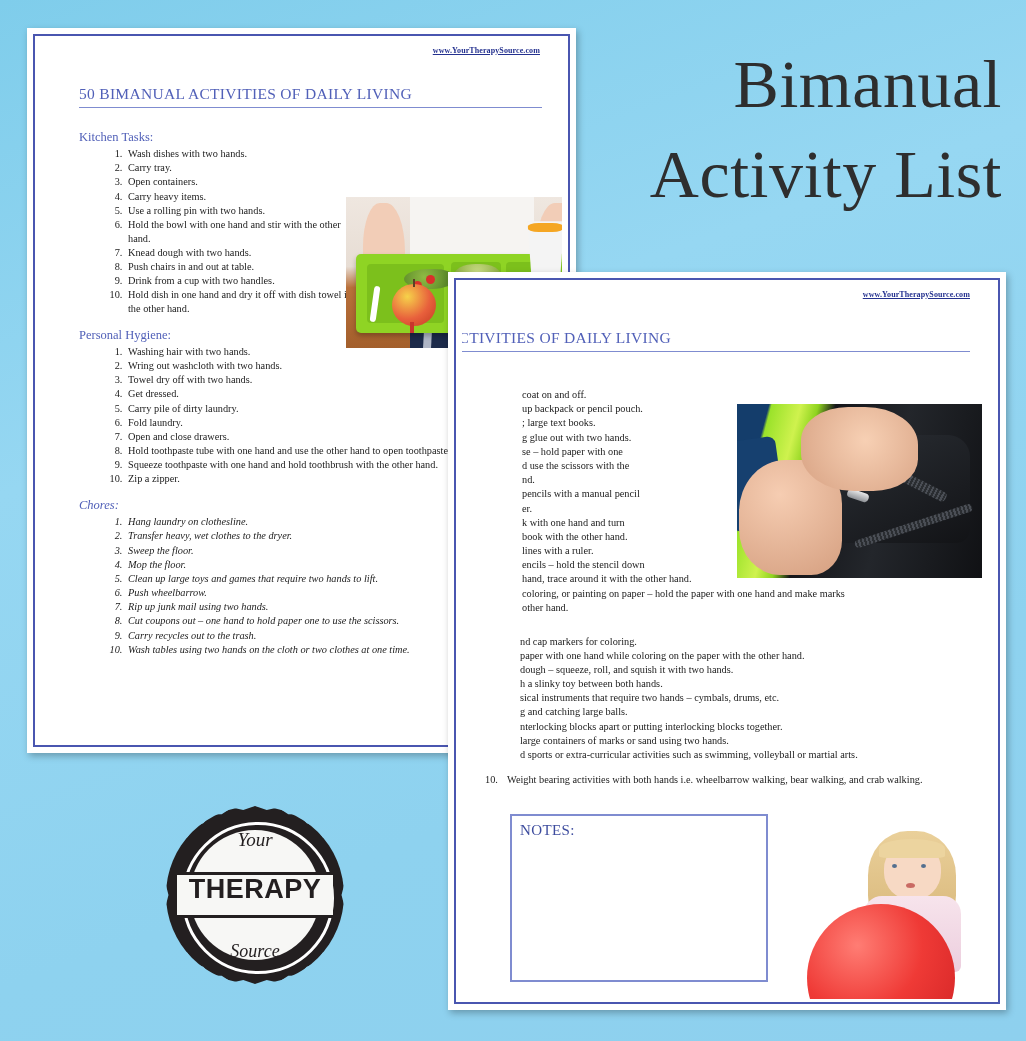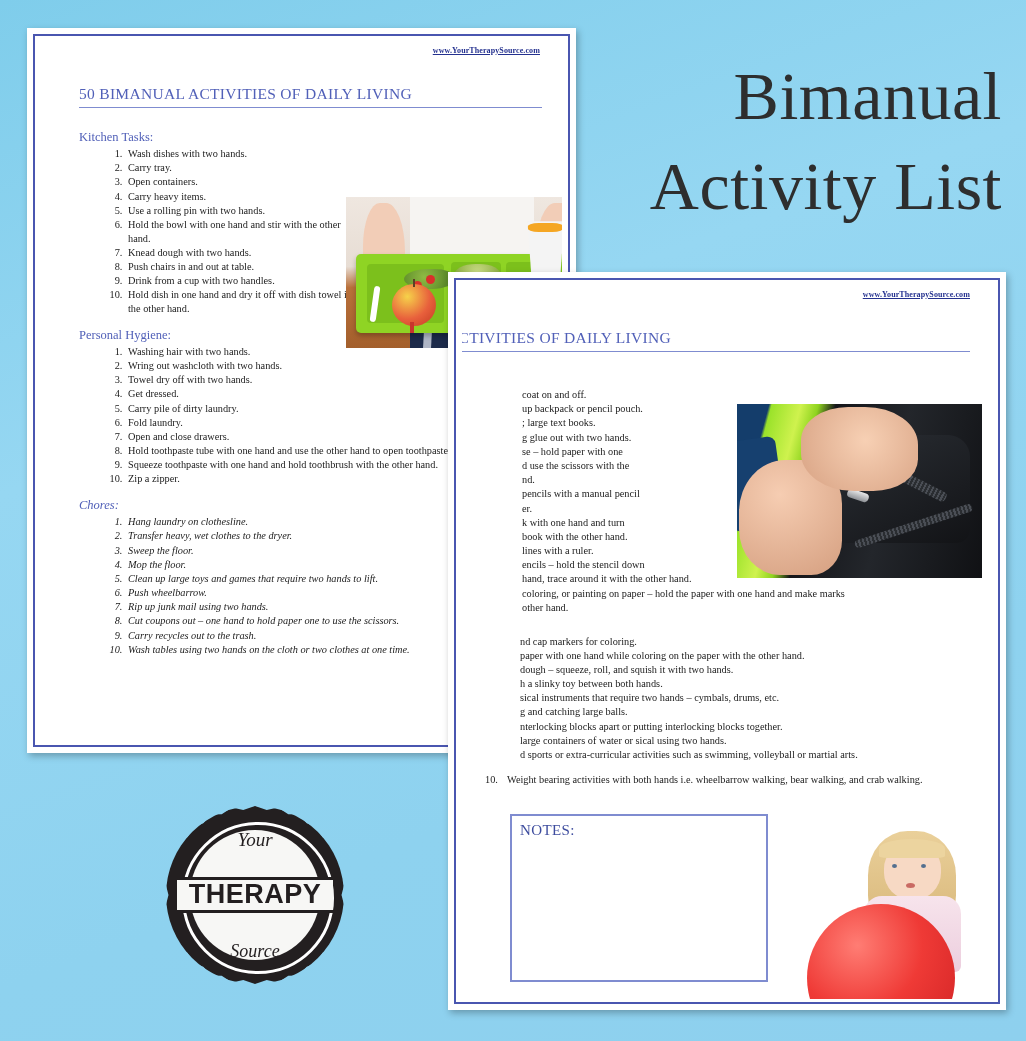--- a/index.html
+++ b/index.html
@@ -212,21 +212,21 @@
     left:48px; top:530px; width:258px; height:168px;
     border:2px solid #7f8cd0; background:#ffffff;
     box-sizing:border-box;
   }
   .notes-label{
     font-size:15px; color:#3d4c9e; margin:6px 0 0 8px; letter-spacing:0.4px;
   }
 
   
   #cover-title{
-    position:absolute; right:24px; top:52px; width:400px;
+    position:absolute; right:24px; top:40px; width:400px;
     text-align:right;
     color:#2e2e2e;
     font-family:"Liberation Serif", serif;
     font-size:68px;
     line-height:1.32;
     letter-spacing:0.5px;
   }
   #cover-title .line{ display:block; white-space:nowrap; }
 
   
@@ -256,21 +256,21 @@
   }
   .badge-your{
     font-family:"Liberation Serif", serif; font-style:italic;
     font-size:19px; color:#231f20; line-height:1; margin-bottom:2px;
   }
   .badge-therapy{
     font-family:"Liberation Sans", sans-serif; font-weight:bold;
     font-size:27px; letter-spacing:0.5px; color:#231f20; line-height:1;
     background:#f7f7f5; width:120%; text-align:center;
     border-top:3px solid #231f20; border-bottom:3px solid #231f20;
-    padding:1px 0 2px 0;
+    padding:1px 0 12px 0;
   }
   .badge-source{
     font-family:"Liberation Serif", serif; font-style:italic;
     font-size:18px; color:#231f20; line-height:1; margin-top:3px;
   }
 </style>
 </head>
 <body>
 
 <div class="bg"></div>
@@ -408,21 +408,21 @@
 
     <div class="section" id="sec-play" style="margin-top:20px">
       <ol class="items" style="list-style:none;padding-left:110px;width:430px">
         <li>nd cap markers for coloring.</li>
         <li>paper with one hand while coloring on the paper with the other hand.</li>
         <li>dough – squeeze, roll, and squish it with two hands.</li>
         <li>h a slinky toy between both hands.</li>
         <li>sical instruments that require two hands – cymbals, drums, etc.</li>
         <li>g and catching large balls.</li>
         <li>nterlocking blocks apart or putting interlocking blocks together.</li>
-        <li>large containers of water or sical using two hands.</li>
+        <li>large containers of marks or sand using two hands.</li>
         <li>d sports or extra-curricular activities such as swimming, volleyball or martial arts.</li>
       </ol>
       <div style="display:flex;padding-left:78px;margin-top:11px;font-size:10.3px;line-height:1.33;color:#1b1b1b;width:440px">
         <span style="width:22px;flex:none">10.</span>
         <span>Weight bearing activities with both hands i.e. wheelbarrow walking, bear walking, and crab walking.</span>
       </div>
     </div>
 
     <div class="notes-box">
       <div class="notes-label">NOTES:</div>

